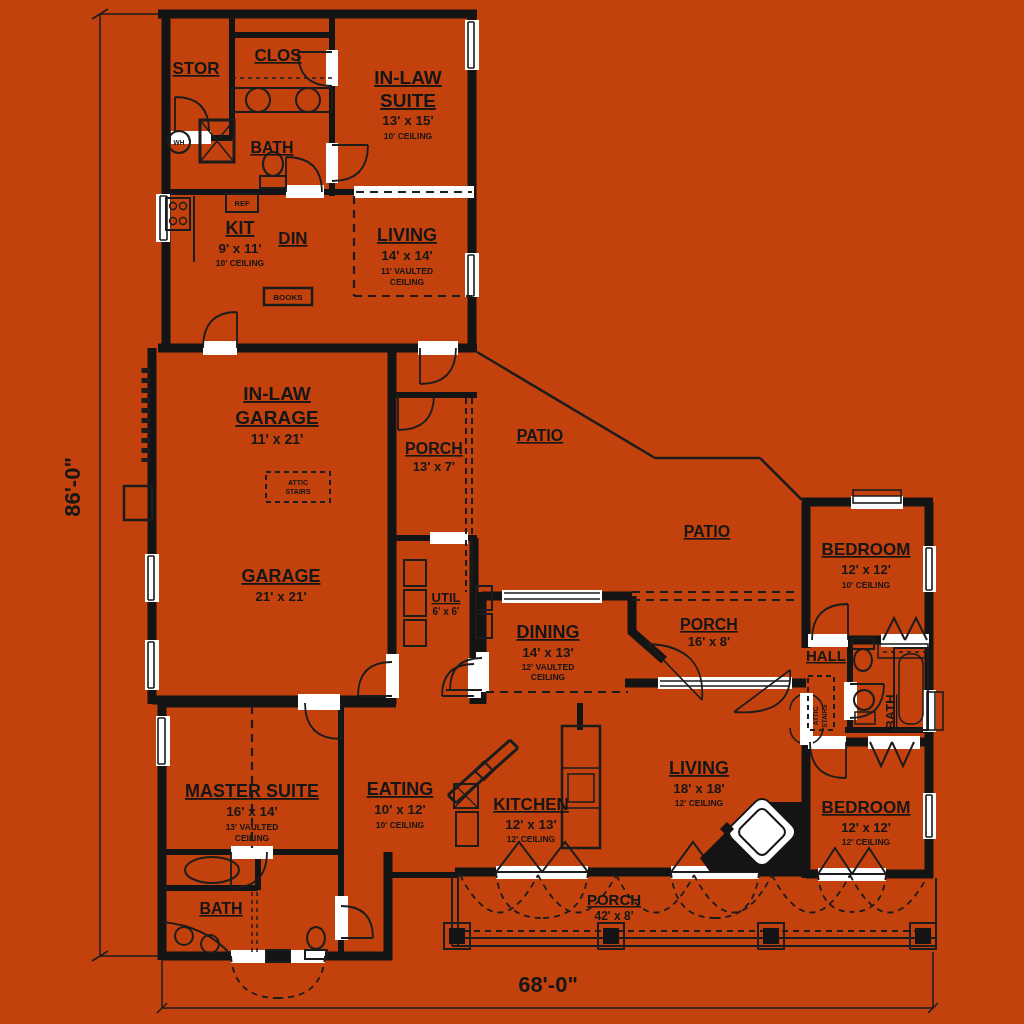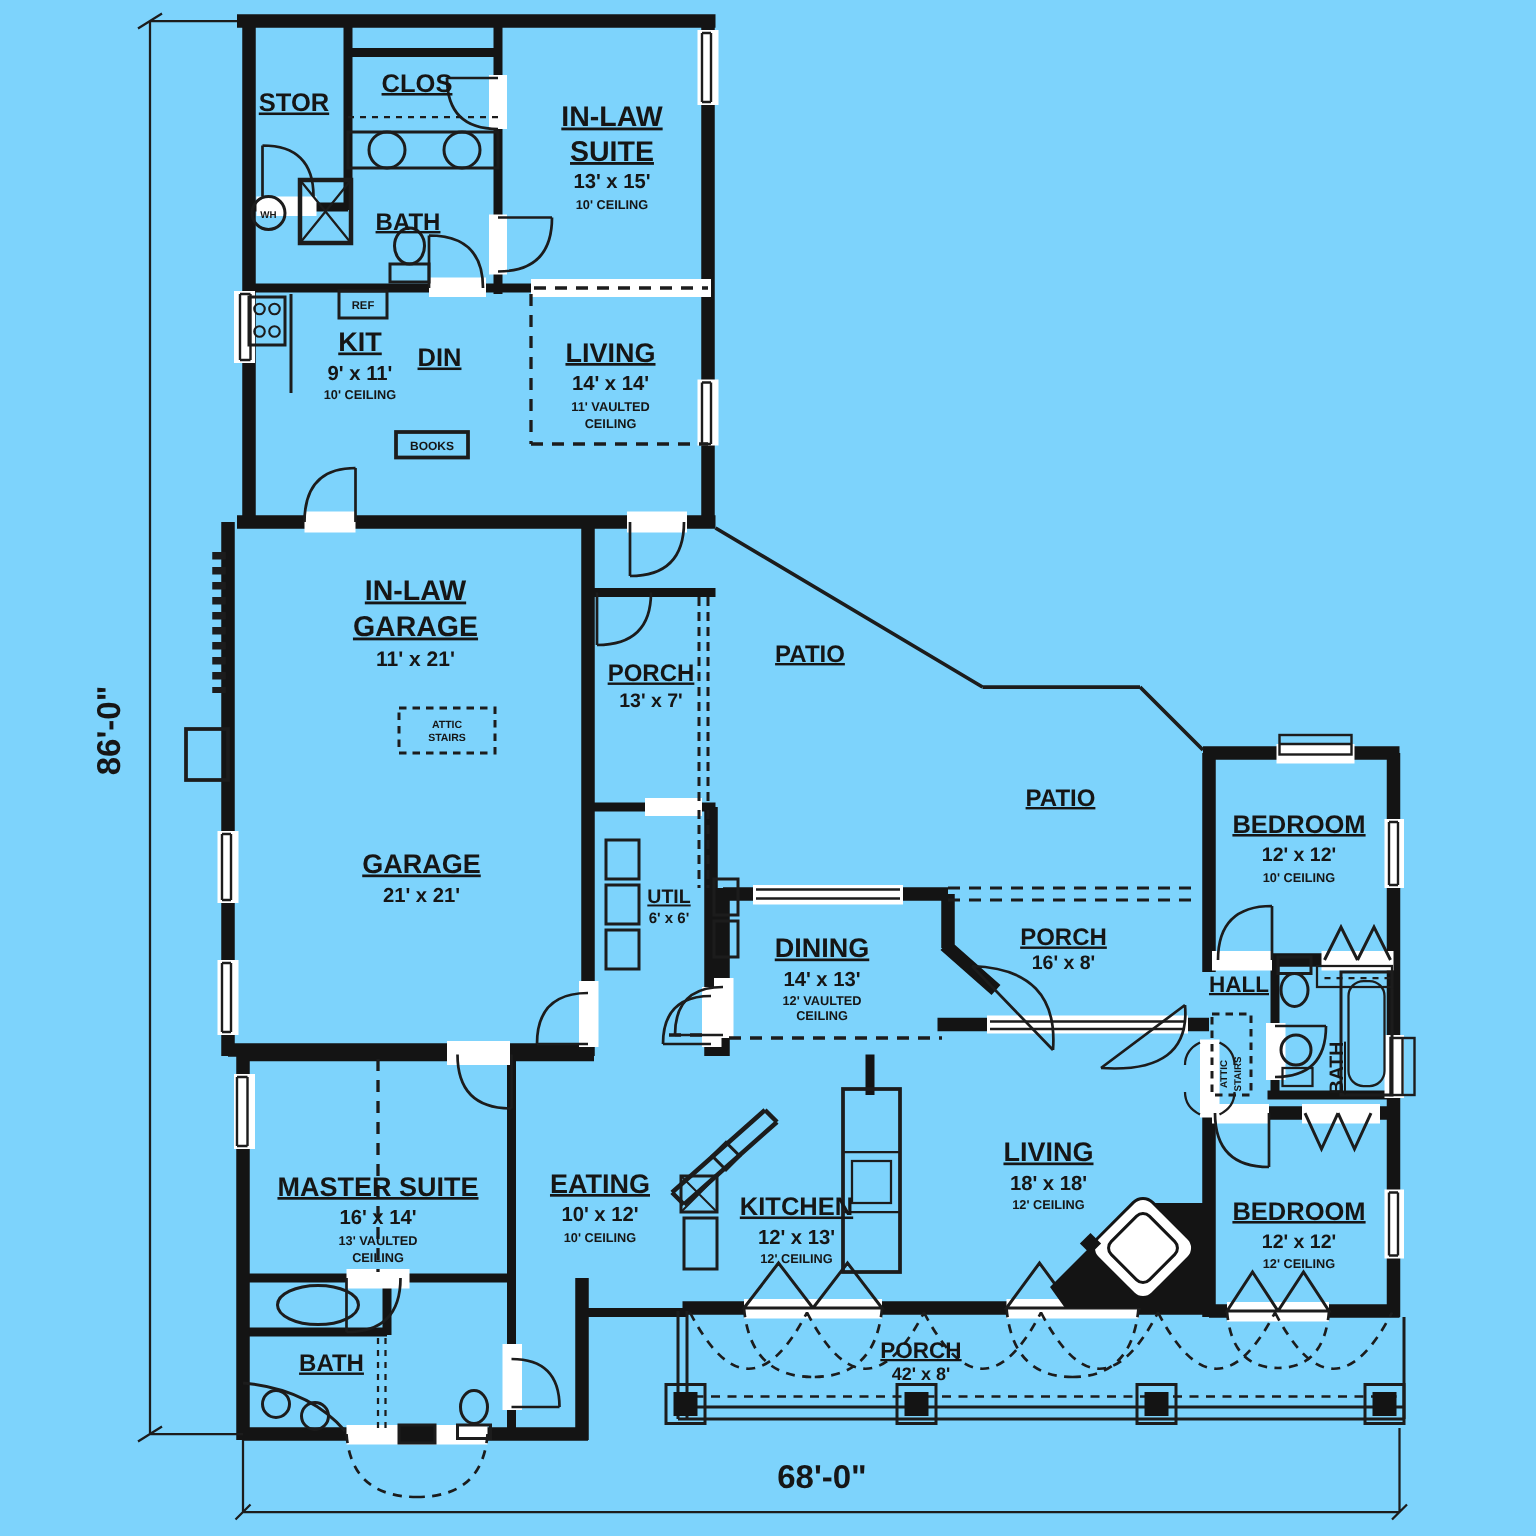--- a/index.html
+++ b/index.html
@@ -1,16 +1,16 @@
 <!DOCTYPE html>
 <html><head>
 <meta charset="utf-8">
 <style>
   html,body{margin:0;padding:0;background:#fff;}
-  .plan-wrap{position:relative;width:1024px;height:1024px;background:#7dd3fc;overflow:hidden;}
+  .plan-wrap{position:relative;width:1024px;height:1024px;background:#c2410c;overflow:hidden;}
   svg{display:block;}
   svg text{font-family:"Liberation Sans","DejaVu Sans",sans-serif;font-weight:bold;fill:#161616;}
   .rn{text-decoration:underline;}
   .wall{stroke:#141414;fill:none;}
   .thin{stroke:#1c1c1c;fill:none;}
   .dash{stroke:#1c1c1c;fill:none;}
 </style>
 </head>
 <body>
 

